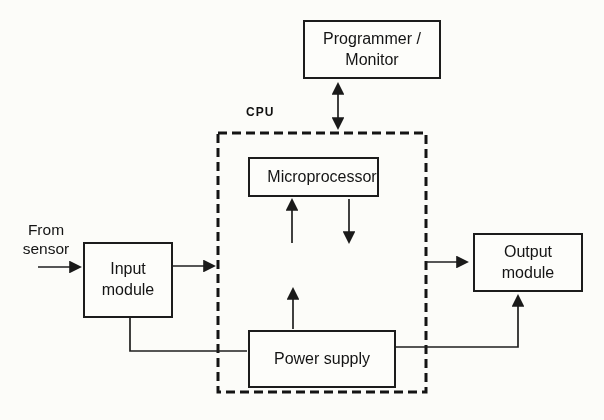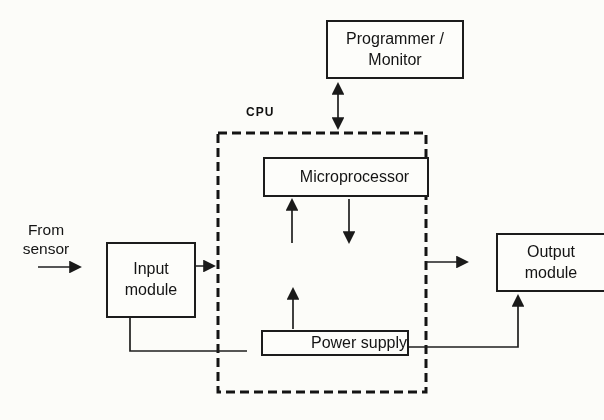--- a/index.html
+++ b/index.html
@@ -25,21 +25,20 @@
   }
   .node {
     position: absolute;
     border: 2px solid #1c1c1c;
     background: #fdfdfa;
     display: flex;
     align-items: center;
     justify-content: center;
     text-align: center;
     box-sizing: border-box;
-    margin-left: 23px;
   }
   .node-label {
     white-space: pre-line;
     font-size: 16px;
     line-height: 1.3;
     color: #141414;
   }
   .text-label {
     position: absolute;
     white-space: pre-line;
@@ -52,23 +51,23 @@
     position: absolute;
     left: 246px;
     top: 105px;
     font-size: 12px;
     font-weight: bold;
     letter-spacing: 1px;
     color: #101010;
   }
   
   .n-prog   { left: 303px; top: 20px;  width: 138px; height: 59px; }
-  .n-micro  { left: 240px; top: 157px; width: 166px; height: 40px; padding-left: 17px; }
+  .n-micro  { left: 248px; top: 157px; width: 131px; height: 40px; padding-left: 17px; }
   .n-mem    { left: 248px; top: 245px; width: 146px; height: 41px; }
-  .n-power  { left: 238px; top: 330px; width: 148px; height: 26px; justify-content: flex-end; }
+  .n-power  { left: 248px; top: 330px; width: 148px; height: 58px; }
   .n-input  { left: 83px;  top: 242px; width: 90px;  height: 76px; }
   .n-output { left: 473px; top: 233px; width: 110px;  height: 59px; }
   .lbl-sensor { left: 14px; top: 220px; width: 64px; }
 </style>
 </head>
 <body>
 
 <div class="canvas">
 
   <svg class="wires" viewBox="0 0 604 420">

